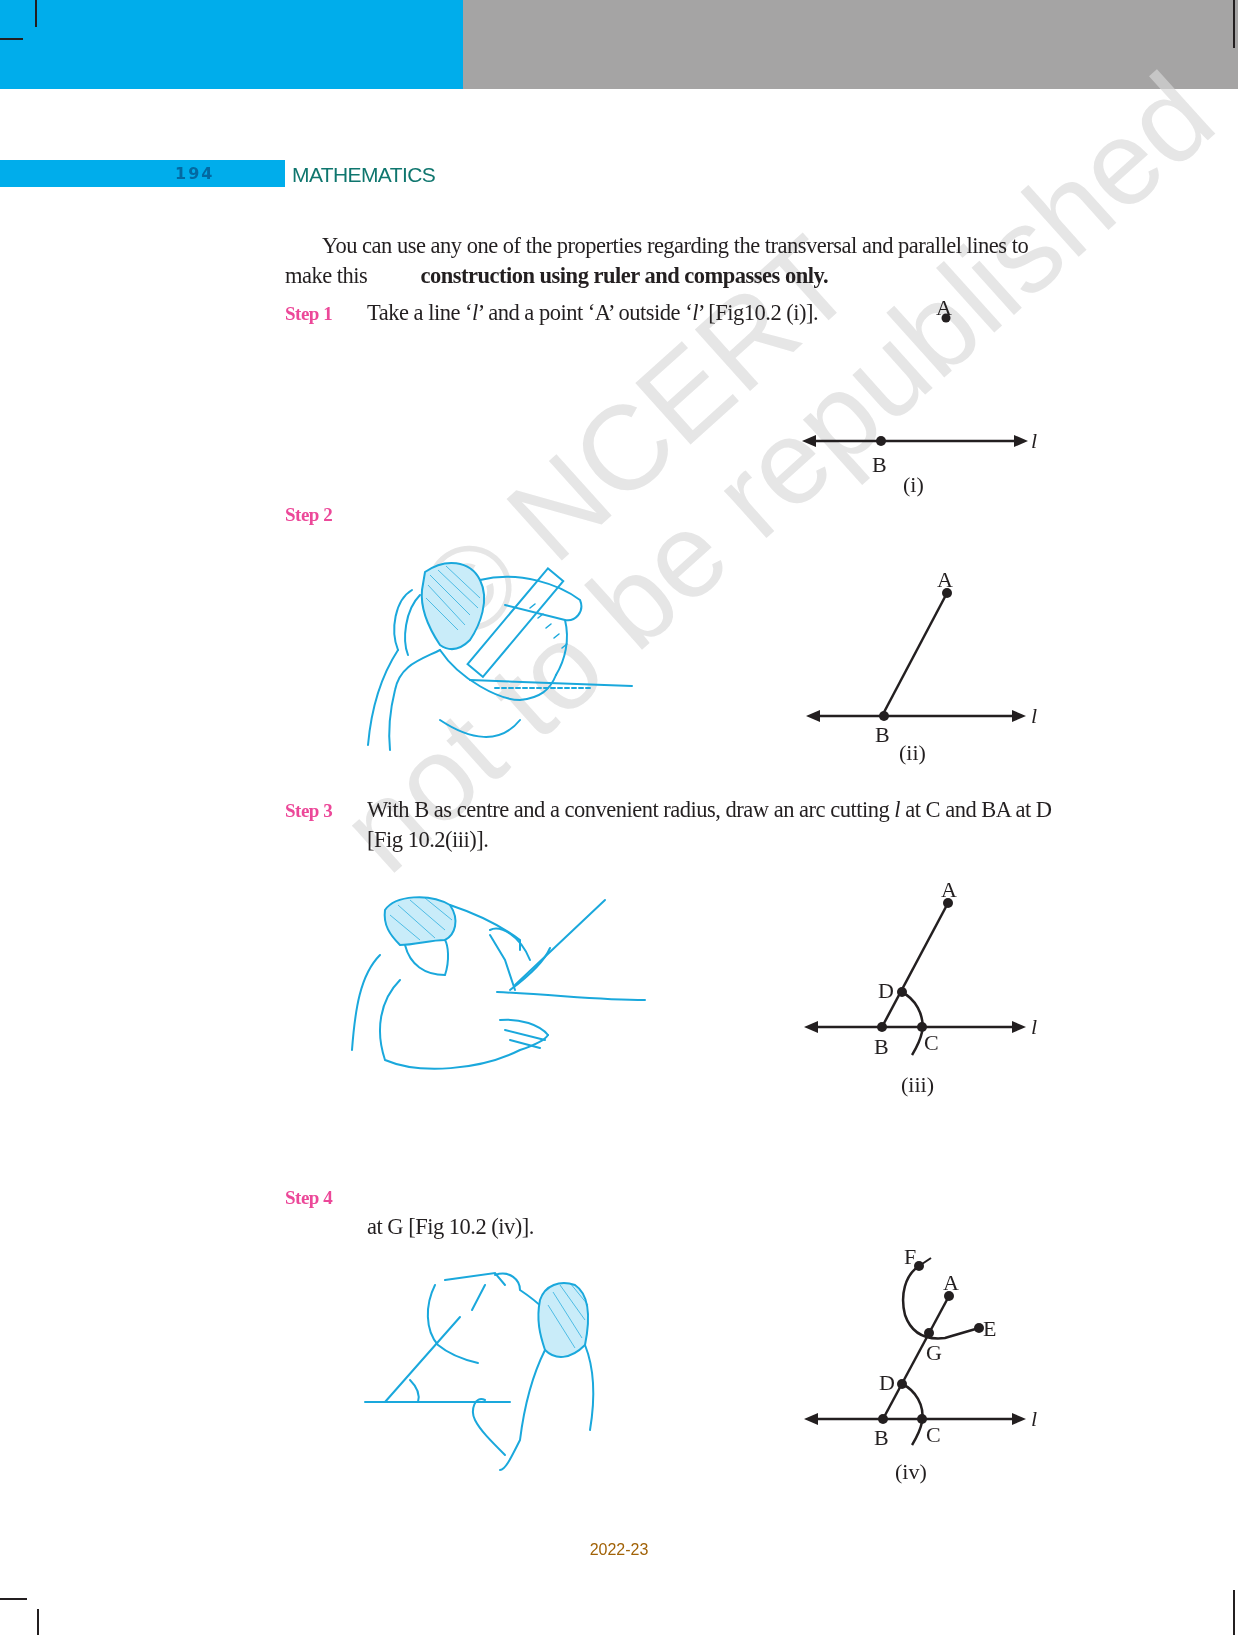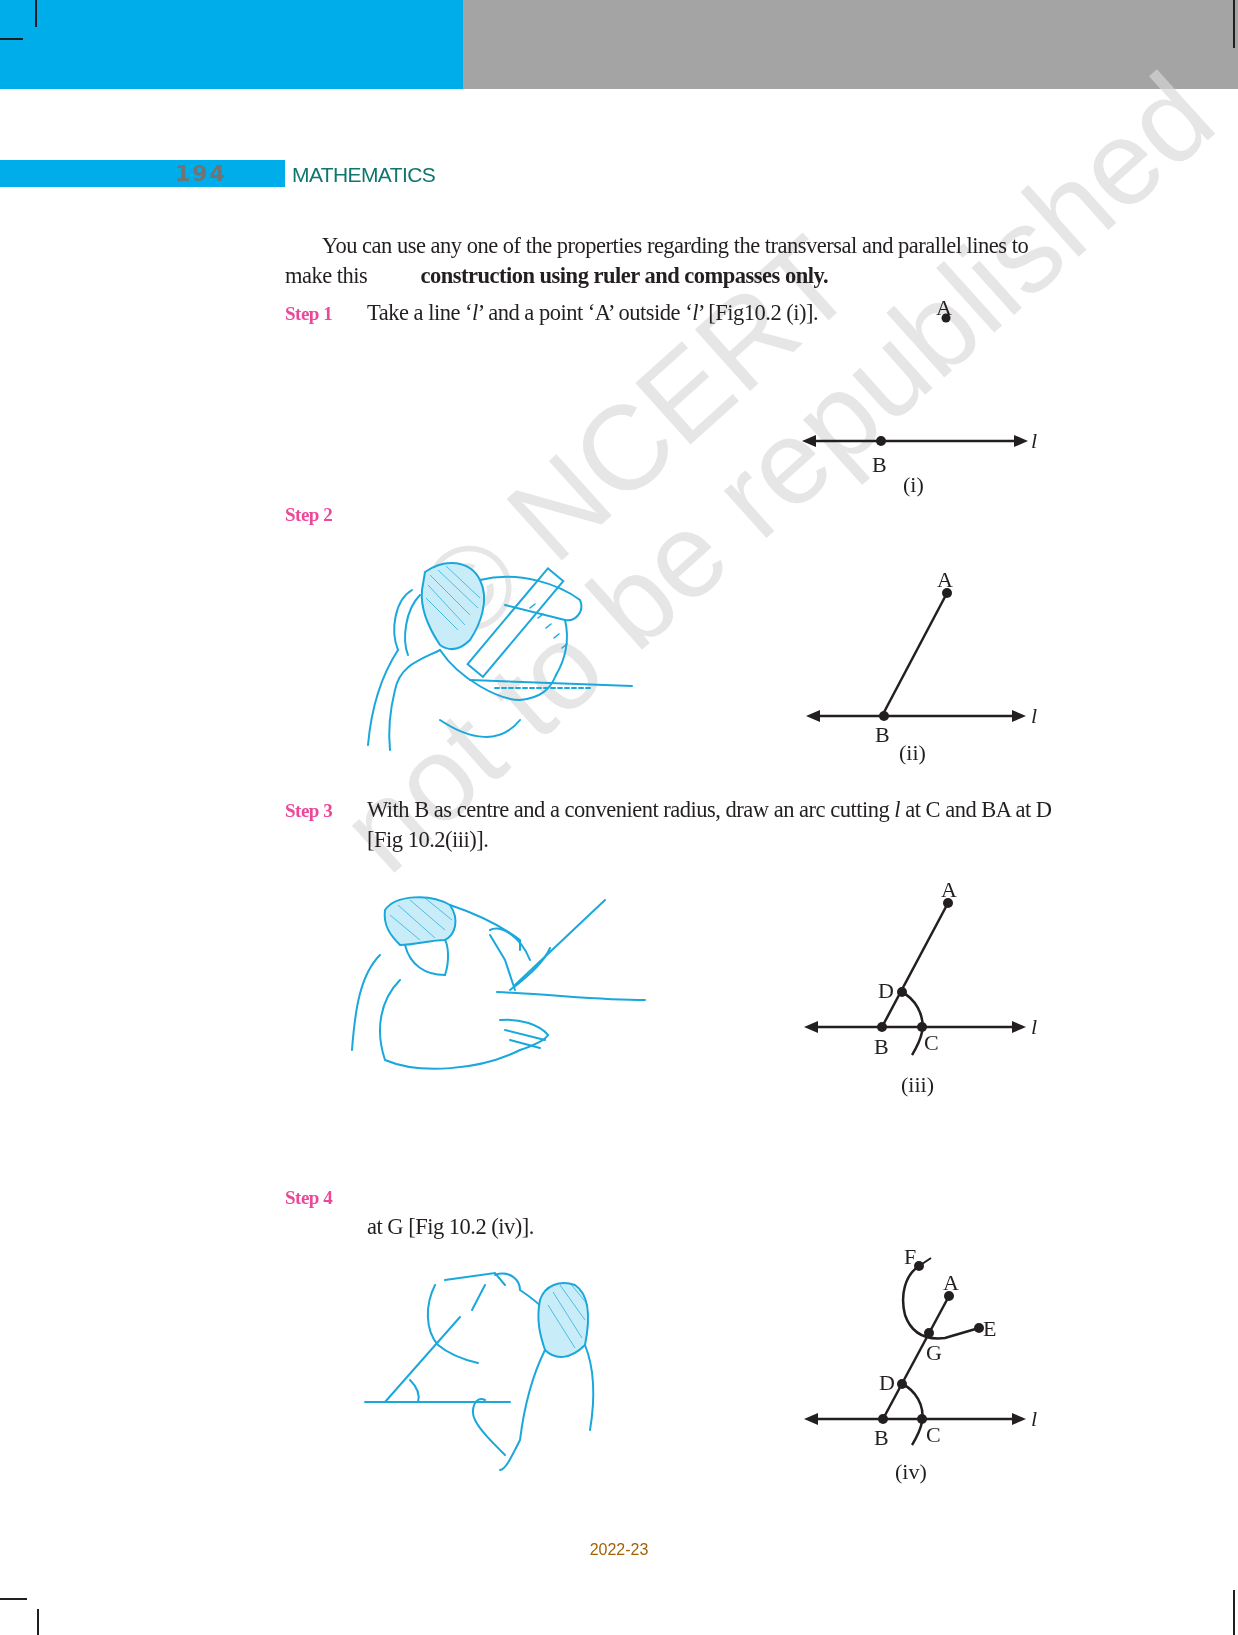--- a/index.html
+++ b/index.html
@@ -3,22 +3,22 @@
 <meta charset="utf-8">
 <style>
   html, body { margin:0; padding:0; }
   body { width:1238px; height:1635px; position:relative; background:#ffffff; overflow:hidden;
          font-family:"Liberation Serif","DejaVu Serif",serif; color:#231f20; }
   .abs { position:absolute; }
   .topbar-blue { left:0; top:0; width:463px; height:89px; background:#00adeb; }
   .topbar-gray { left:463px; top:0; width:775px; height:89px; background:#a5a4a4; }
   .crop { position:absolute; background:#231f20; }
   .pagebar { left:0; top:160px; width:285px; height:27px; background:#00adeb; }
-  .pagenum { left:175px; top:160px; width:60px; height:27px; line-height:28px; color:#737373;
-             font-family:"DejaVu Sans",sans-serif; font-weight:bold; font-size:22px; letter-spacing:2px; }
+  .pagenum { left:175px; top:160px; width:60px; height:27px; line-height:28px; color:#0369a1;
+             font-family:"DejaVu Sans",sans-serif; font-weight:bold; font-size:16px; letter-spacing:2px; }
   .subject { left:292px; top:160px; height:27px; line-height:29px; color:#0f766e;
              font-family:"Liberation Sans",sans-serif; font-size:21px; letter-spacing:-0.6px; }
   .txt { font-size:22.5px; line-height:30px; letter-spacing:-0.5px; white-space:nowrap; }
   .step-label { color:#ec4899; font-weight:bold; font-size:19px; letter-spacing:-0.5px; }
   .step { left:285px; width:830px; }
   .step-body { position:absolute; left:82px; top:0; }
   b { font-weight:bold;margin-left:48px; }
   i.l { font-style:italic; }
   svg { position:absolute; overflow:visible; }
   .fig-label { font-family:"Liberation Serif",serif; font-size:22px; fill:#231f20; }

